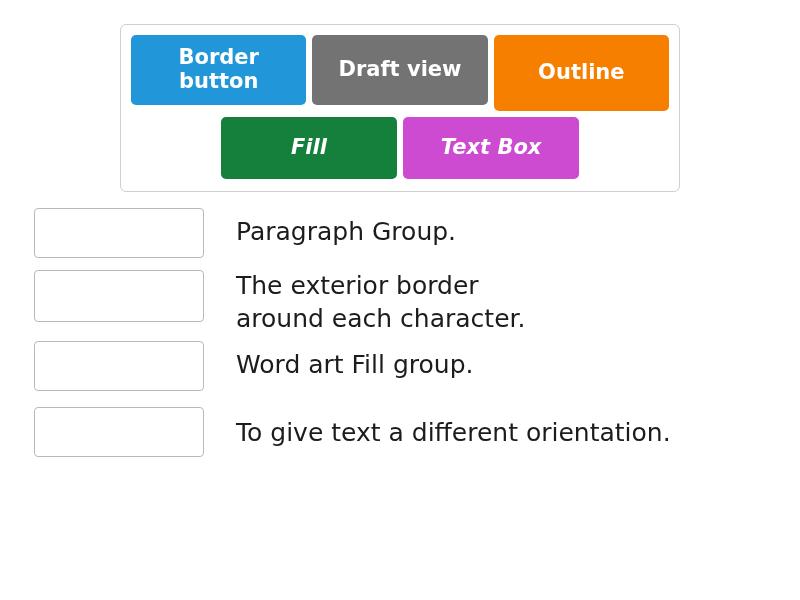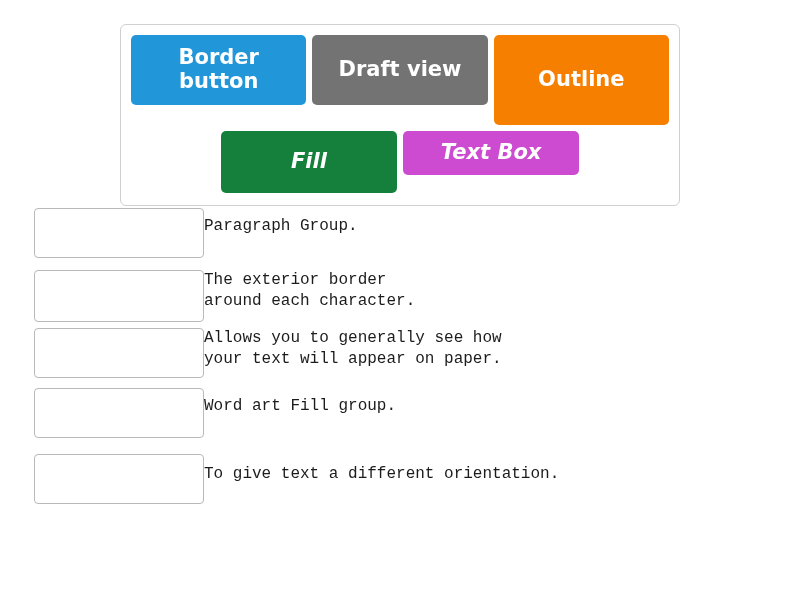--- a/index.html
+++ b/index.html
@@ -47,23 +47,23 @@
     align-items: center;
     justify-content: center;
     padding: 6px 10px;
     box-sizing: border-box;
     user-select: none;
     cursor: pointer;
     white-space: pre-line;
   }
   .tile-border-button { width: 176px; height: 70px; background: #2196d9; }
   .tile-draft-view    { width: 176px; height: 70px; background: #737373; }
-  .tile-outline       { width: 176px; height: 90px; background: #f77f00; }
+  .tile-outline       { width: 176px; height: 76px; background: #f77f00; }
   .tile-fill          { width: 176px; height: 62px; background: #14803c; }
-  .tile-text-box      { width: 176px; height: 44px; background: #cc4bd0; }
+  .tile-text-box      { width: 176px; height: 62px; background: #cc4bd0; }
 
   
   .rows {
     position: absolute;
     left: 34px;
     top: 208px;
     width: 740px;
   }
   .row {
     display: flex;
@@ -73,27 +73,26 @@
   .drop-slot {
     width: 170px;
     height: 50px;
     border: 1px solid #b9b9b9;
     border-radius: 4px;
     background: #ffffff;
     flex: 0 0 auto;
     box-sizing: border-box;
   }
   .row-text {
-    margin-left: 0;
-    font-size: 16px;
+    margin-left: 32px;
+    font-size: 25px;
     line-height: 1.3;
     color: #1c1c1c;
     white-space: pre-line;
     padding-top: 2px;
-    font-family: Liberation Mono, monospace;
   }
   .row-1 .drop-slot { height: 50px; }
   .row-2 .drop-slot { height: 52px; }
   .row-3 .drop-slot { height: 50px; }
   .row-4 .drop-slot { height: 50px; }
   .row-5 .drop-slot { height: 50px; }
 
   .row-1 { margin-bottom: 12px; }
   .row-2 { margin-bottom: 6px; }
   .row-3 { margin-bottom: 10px; }
@@ -128,25 +127,20 @@
     <div class="drop-slot"></div>
     <div class="row-text">Paragraph Group.</div>
   </div>
 
   <div class="row row-2">
     <div class="drop-slot"></div>
     <div class="row-text">The exterior border
 around each character.</div>
   </div>
 
-  <div class="row row-3">
-    <div class="drop-slot"></div>
-    <div class="row-text">Allows you to generally see how
-your text will appear on paper.</div>
-  </div>
 
   <div class="row row-4">
     <div class="drop-slot"></div>
     <div class="row-text">Word art Fill group.</div>
   </div>
 
   <div class="row row-5">
     <div class="drop-slot"></div>
     <div class="row-text">To give text a different orientation.</div>
   </div>

